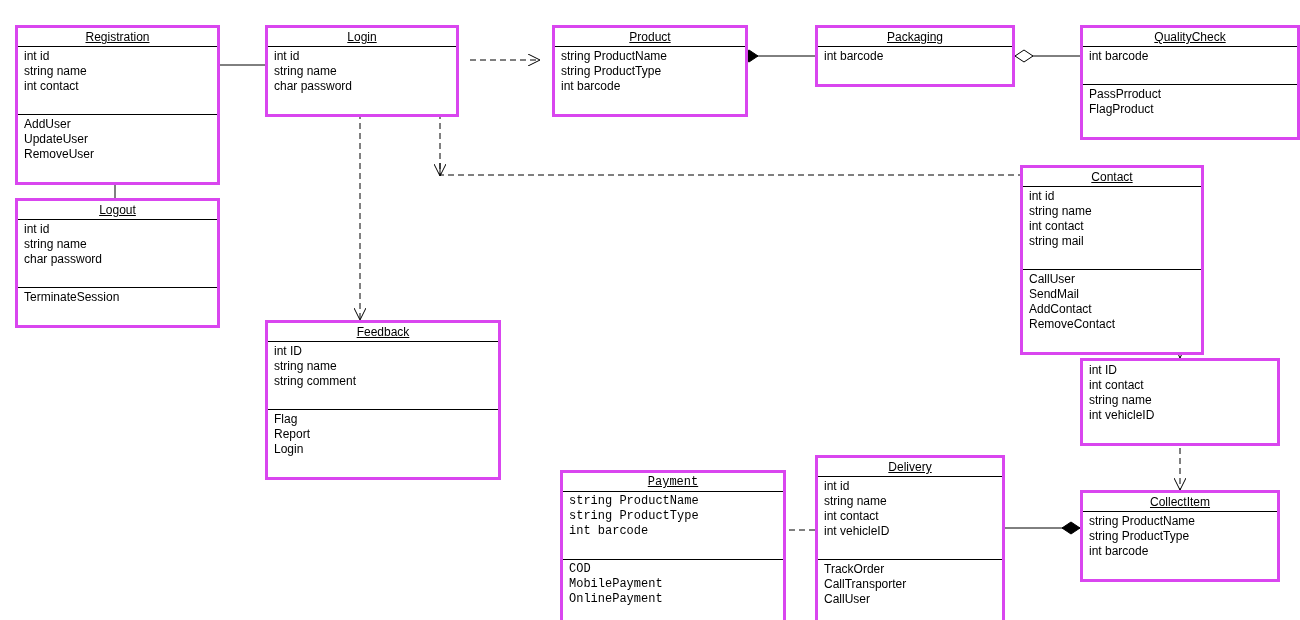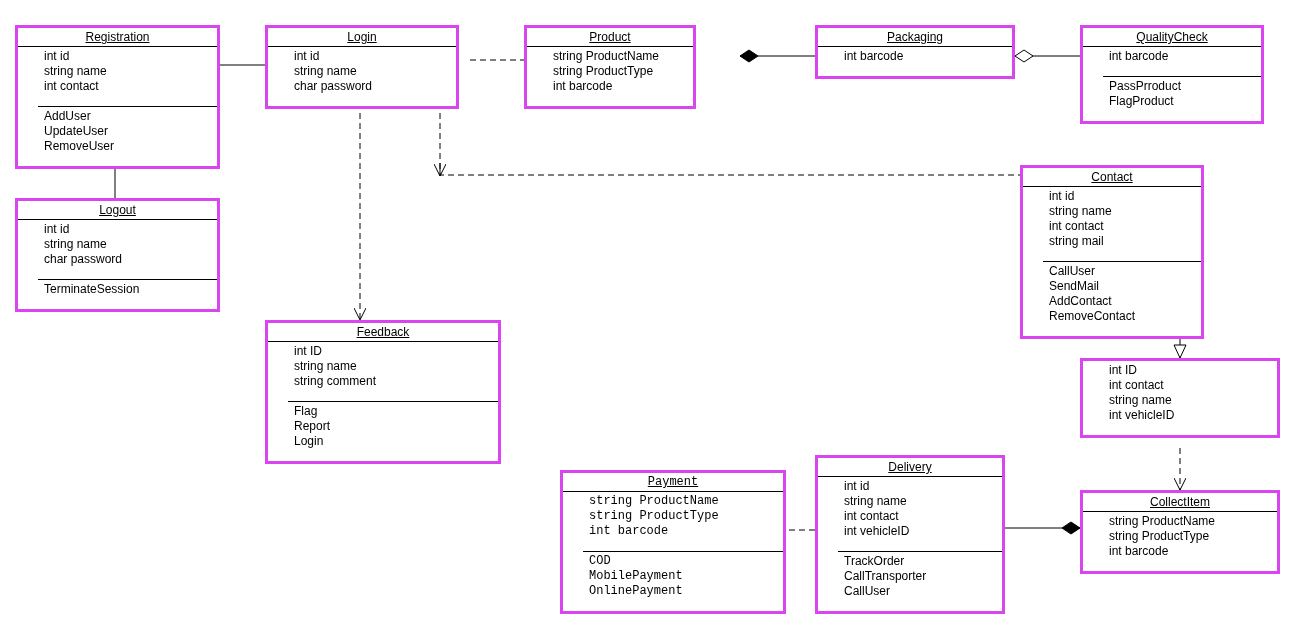--- a/index.html
+++ b/index.html
@@ -21,23 +21,22 @@
     box-sizing: border-box;
   }
   .class-title {
     text-align: center;
     text-decoration: underline;
     padding: 2px 4px;
     border-bottom: 1px solid #000;
     white-space: nowrap;
   }
   .section {
-    padding: 2px 6px 12px 6px;
+    padding: 2px 6px 20px 6px;
     border-bottom: 1px solid #000;
-    margin-left: 20px;
   }
   .section:last-child { border-bottom: none; }
   .row { white-space: nowrap; line-height: 15px; }
   svg.connector {
     position: absolute;
     left: 0;
     top: 0;
     width: 1300px;
     height: 620px;
     pointer-events: none;
@@ -114,37 +113,37 @@
 
 <div class="class-box" style="left:265px; top:25px; width:194px;">
   <div class="class-title">Login</div>
   <div class="section">
     <div class="row">int id</div>
     <div class="row">string name</div>
     <div class="row">char password</div>
   </div>
 </div>
 
-<div class="class-box" style="left:524px; top:25px; width:172px;">
+<div class="class-box" style="left:552px; top:25px; width:196px;">
   <div class="class-title">Product</div>
   <div class="section">
     <div class="row">string ProductName</div>
     <div class="row">string ProductType</div>
     <div class="row">int barcode</div>
   </div>
 </div>
 
 <div class="class-box" style="left:815px; top:25px; width:200px;">
   <div class="class-title">Packaging</div>
   <div class="section">
     <div class="row">int barcode</div>
   </div>
 </div>
 
-<div class="class-box" style="left:1080px; top:25px; width:184px;">
+<div class="class-box" style="left:1080px; top:25px; width:220px;">
   <div class="class-title">QualityCheck</div>
   <div class="section">
     <div class="row">int barcode</div>
   </div>
   <div class="section">
     <div class="row">PassPrroduct</div>
     <div class="row">FlagProduct</div>
   </div>
 </div>
 

